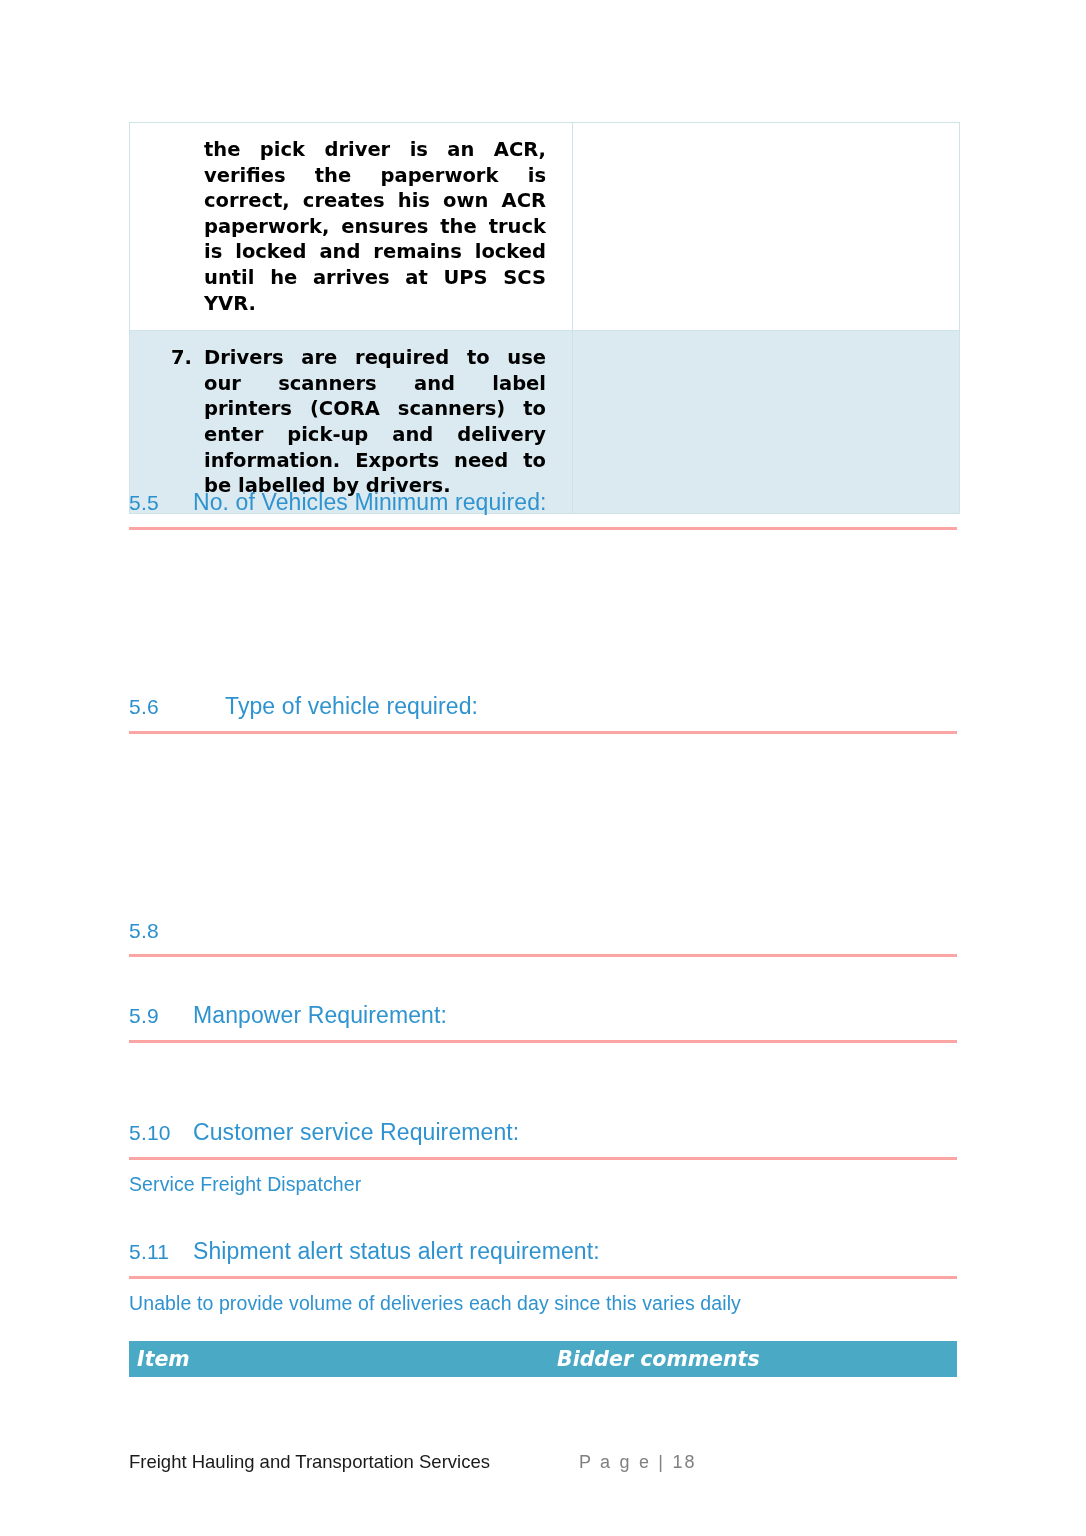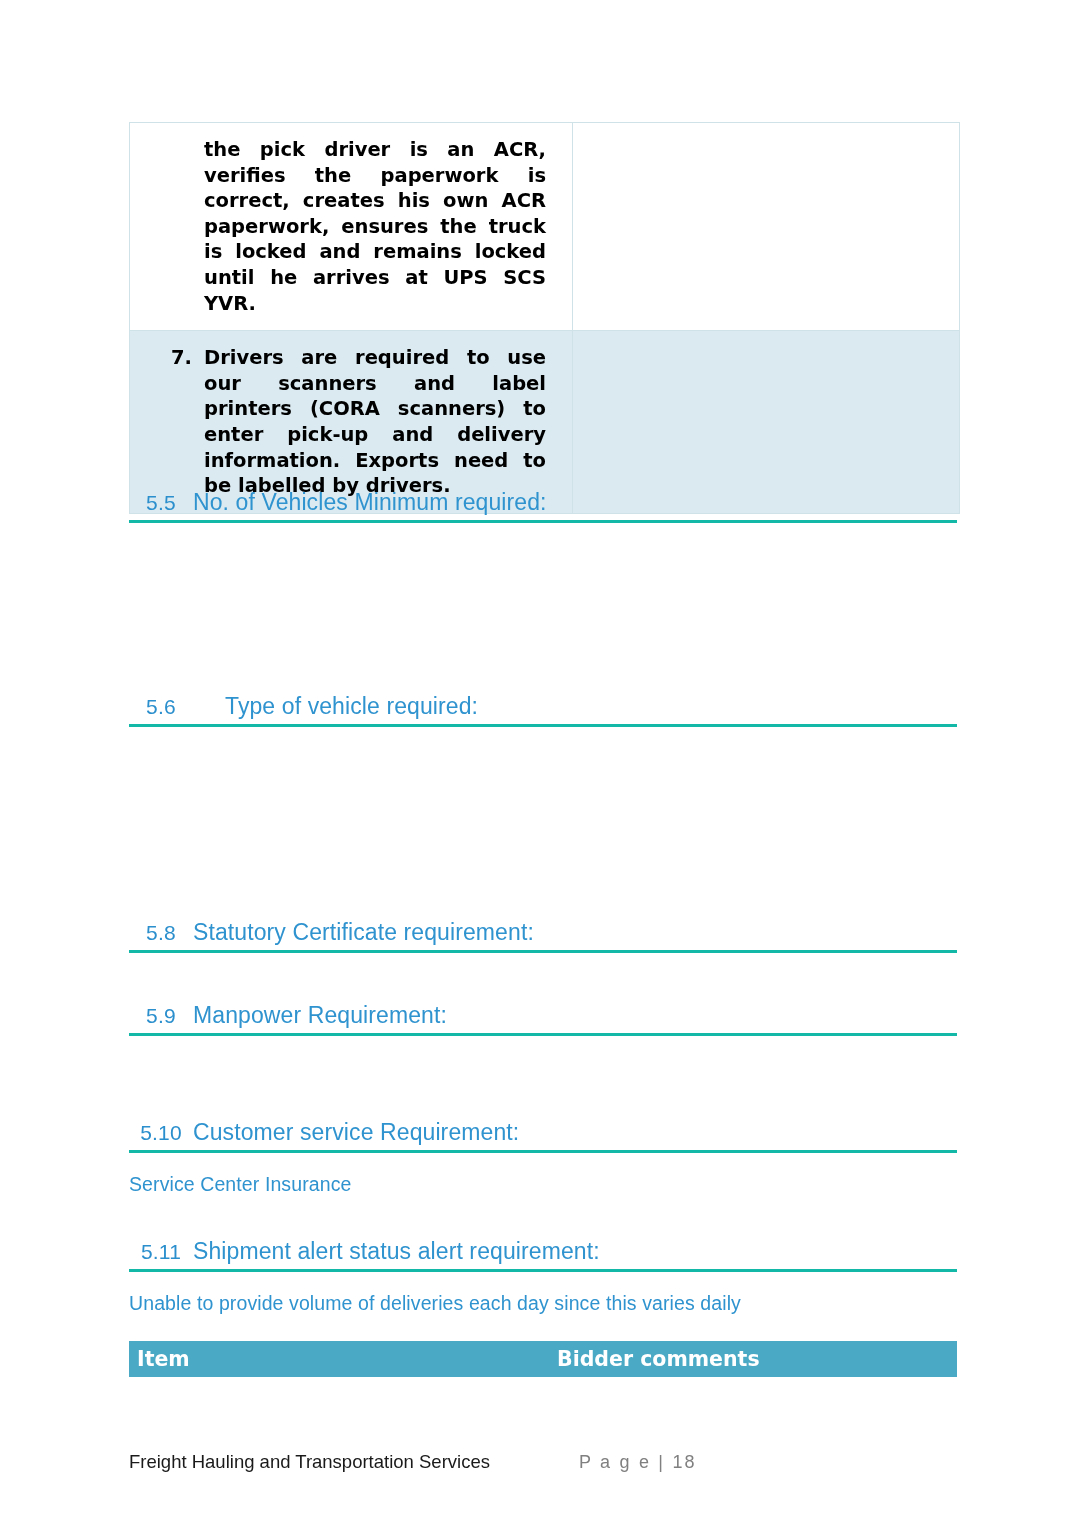--- a/index.html
+++ b/index.html
@@ -74,26 +74,25 @@
     font-weight: 700;
     font-size: 19.5px;
     line-height: 25.6px;
     color: #000000;
   }
 
   
   .heading {
     position: relative;
     width: 828px;
-    border-bottom: 3px solid #14b8a6;
-    padding-bottom: 4px;
+    border-bottom: 3px solid #fca5a5;
+    padding-bottom: 11px;
     display: flex;
     align-items: baseline;
     box-sizing: border-box;
-    text-align: center;
   }
   .h-num {
     font-family: "Liberation Sans", sans-serif;
     font-size: 21px;
     color: #2b8fcd;
     width: 64px;
     flex: 0 0 64px;
     letter-spacing: 0.2px;
   }
   .h-text {
@@ -113,20 +112,21 @@
   }
 
   
   .bidder-head {
     width: 828px;
     height: 36px;
     background: #4aa9c5;
     display: flex;
     align-items: center;
     box-sizing: border-box;
+    font-style: italic;
   }
   .bidder-head .bh-item {
     font-family: "DejaVu Sans", sans-serif;
     font-weight: 700;
     font-size: 20.5px;
     color: #ffffff;
     padding-left: 8px;
     width: 420px;
     flex: 0 0 420px;
   }
@@ -213,33 +213,32 @@
   </div>
 
   <div class="abs heading" style="top:693px;gap:32px;">
     <span class="h-num">5.6</span>
     <span class="h-text">Type of vehicle required:</span>
   </div>
 
 
   <div class="abs heading" style="top:919px;">
     <span class="h-num">5.8</span>
-    <span class="h-text">Statutory Certificate requirement:</span>
   </div>
 
   <div class="abs heading" style="top:1002px;">
     <span class="h-num">5.9</span>
     <span class="h-text">Manpower Requirement:</span>
   </div>
 
   <div class="abs heading" style="top:1119px;">
     <span class="h-num">5.10</span>
     <span class="h-text">Customer service Requirement:</span>
   </div>
-  <div class="abs body-line" style="top:1173px;">Service Center Insurance</div>
+  <div class="abs body-line" style="top:1173px;">Service Freight Dispatcher</div>
 
   <div class="abs heading" style="top:1238px;">
     <span class="h-num">5.11</span>
     <span class="h-text">Shipment alert status alert requirement:</span>
   </div>
   <div class="abs body-line" style="top:1292px;">Unable to provide volume of deliveries each day since this varies daily</div>
 
   <div class="abs bidder-head" style="top:1341px;">
     <span class="bh-item">Item</span>
     <span class="bh-comments">Bidder comments</span>

